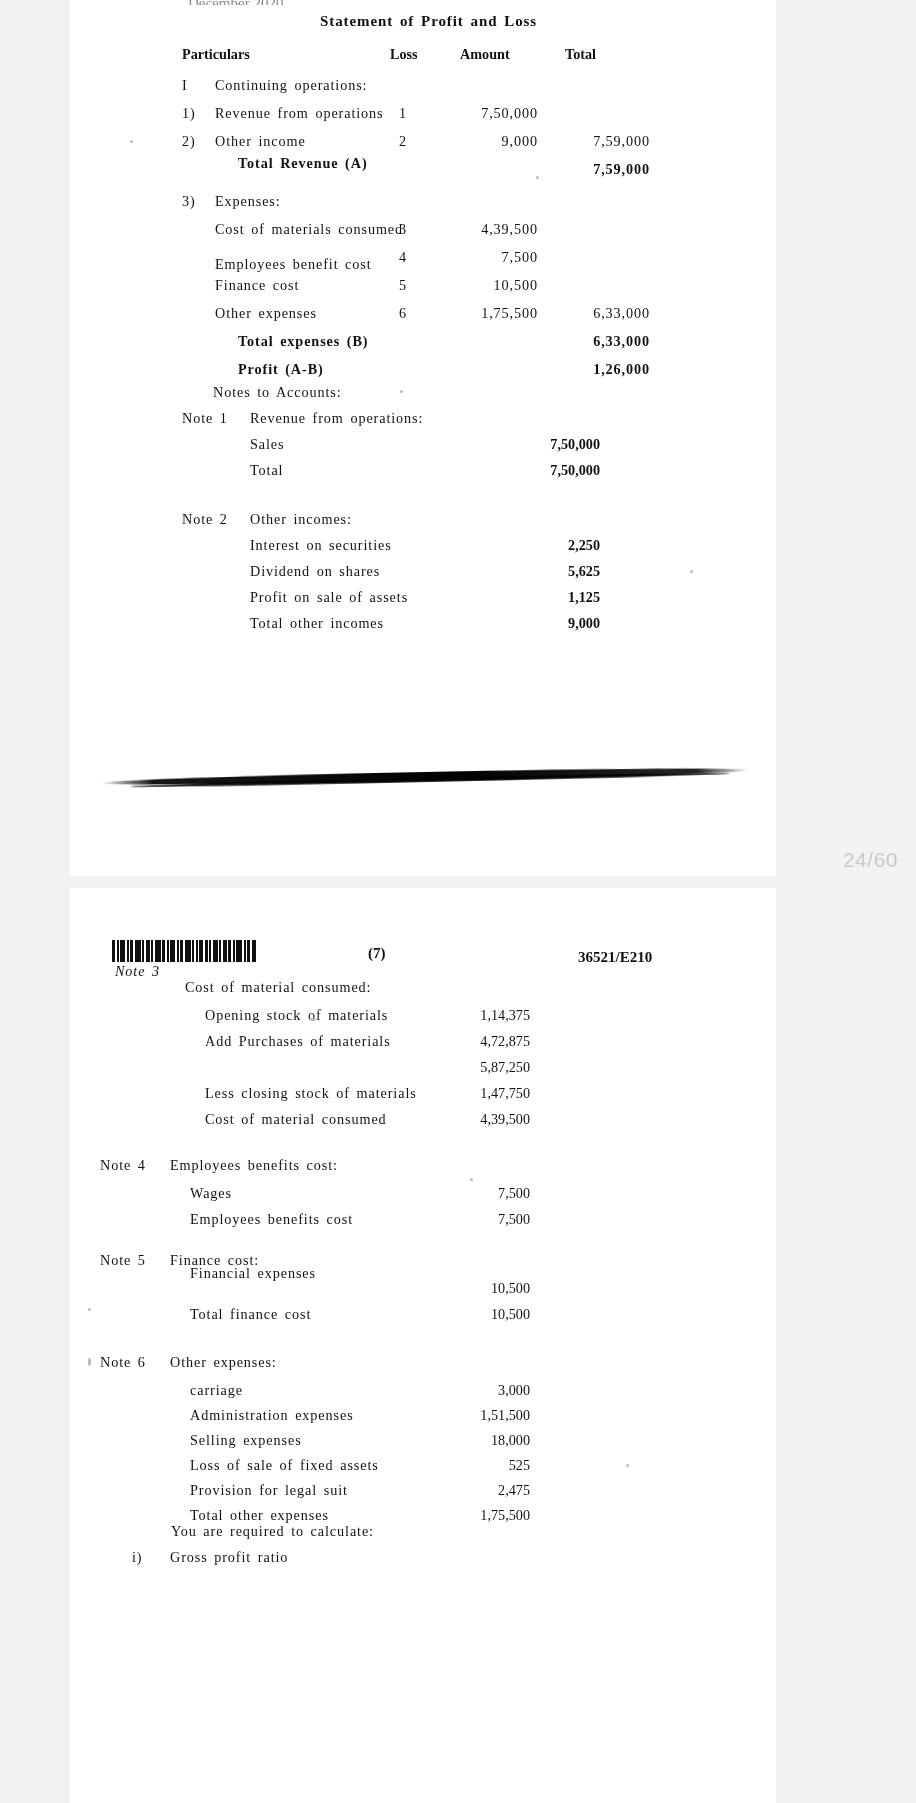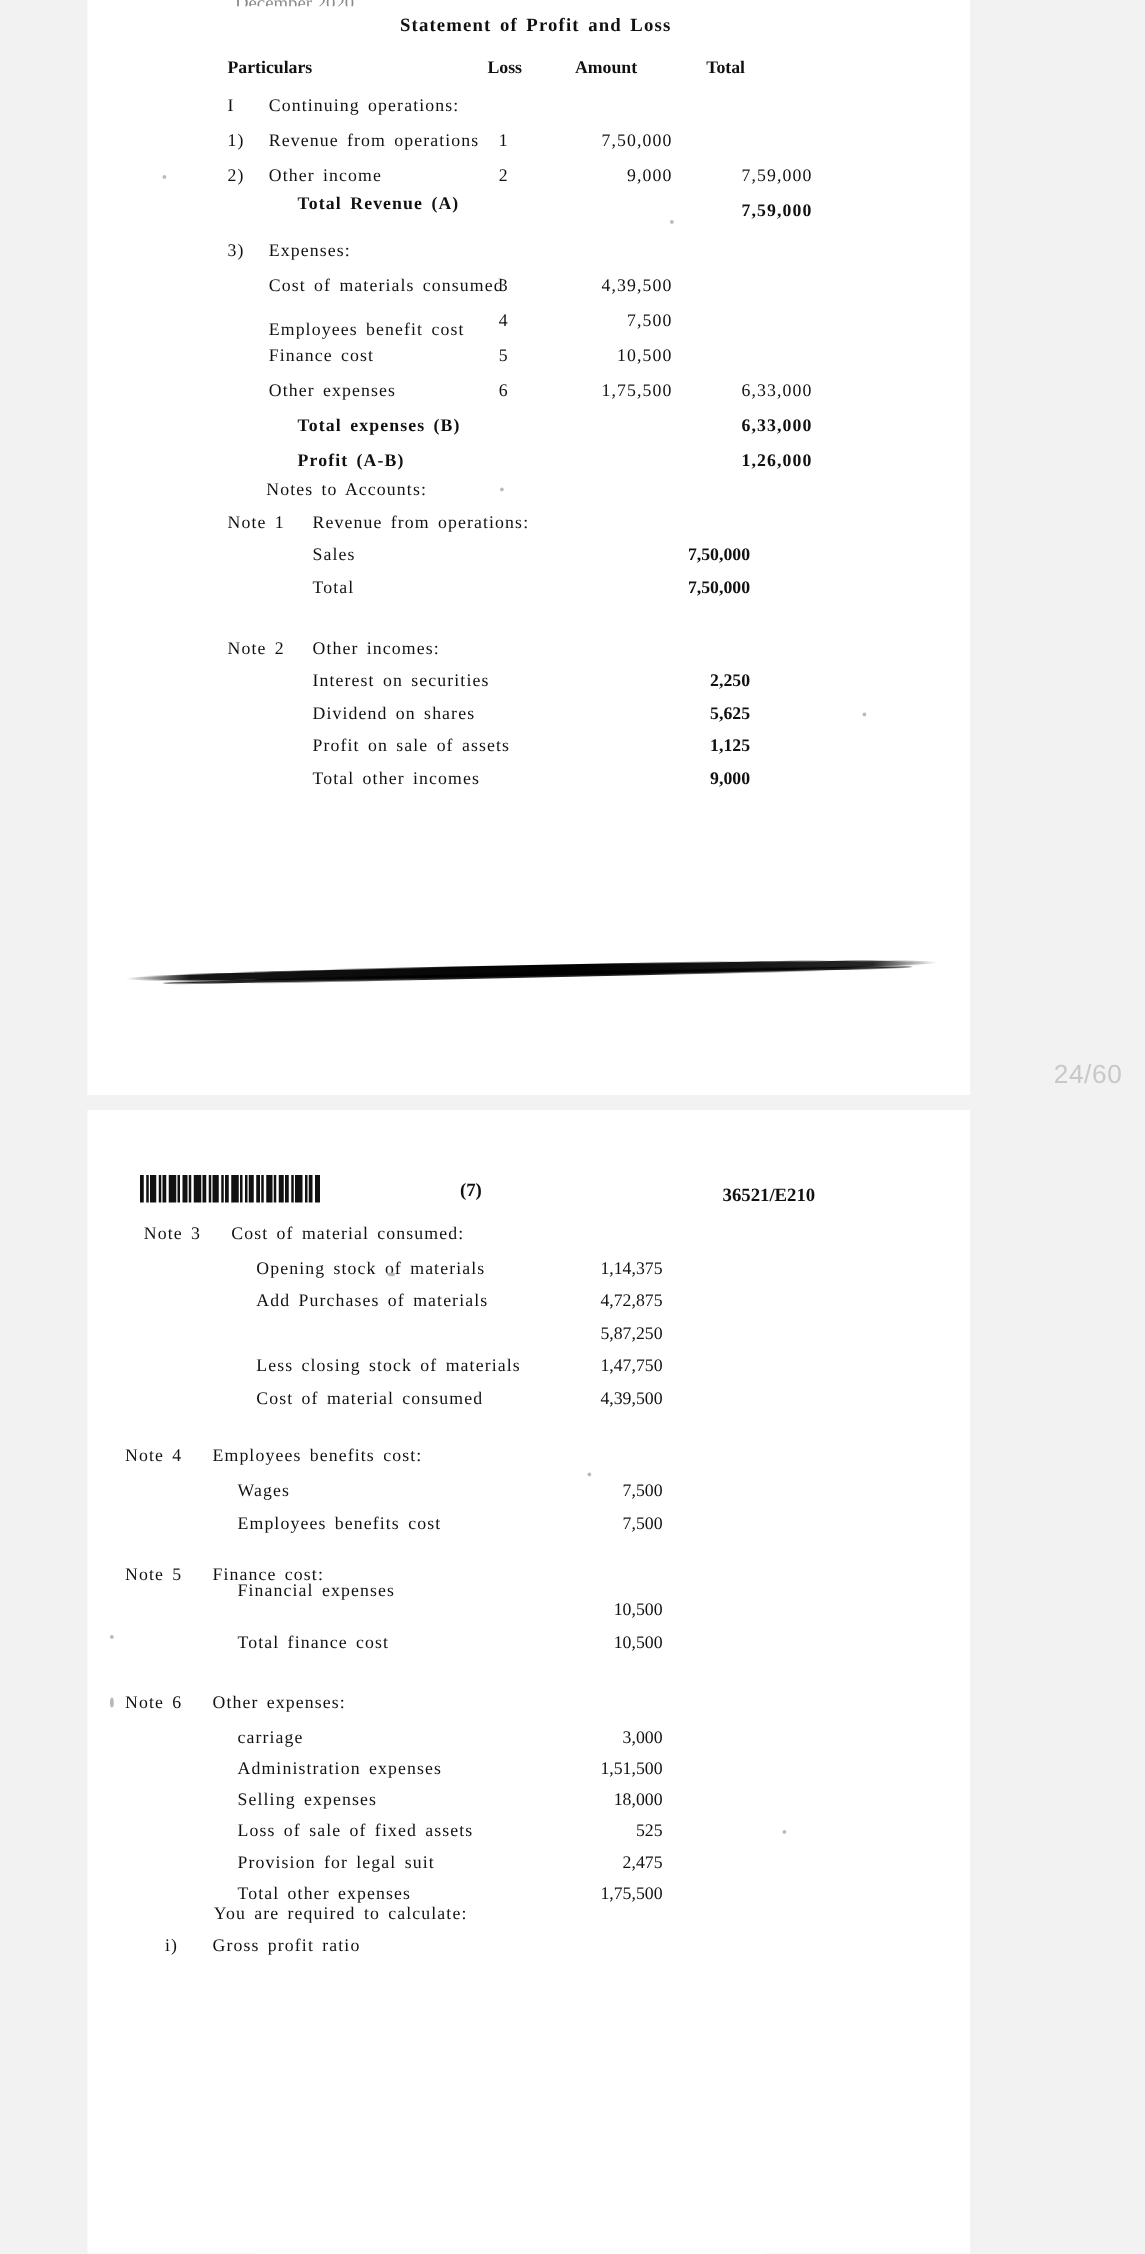--- a/index.html
+++ b/index.html
@@ -234,21 +234,21 @@
           <i style="width:2px"></i>
           <i style="width:6px"></i>
           <i style="width:2px"></i>
         <i style="width:3px"></i>
           <i style="width:4px"></i>
       </div>
 
       <div class="row b" style="left:298px; top:58px; font-size:15px;">(7)</div>
       <div class="row b" style="left:508px; top:62px; font-size:15px;">36521/E210</div>
 
-      <div class="row sp" style="left:45px; top:92px;">Note 3</div>
+      <div class="row sp" style="left:45px; top:76px;font-style:italic;">Note 3</div>
       <div class="row sp" style="left:115px; top:92px;">Cost of material consumed:</div>
       <div id="note-3-items">
           <div class="row sp" style="left: 135px; top: 120px;">Opening stock of materials</div>
           <div class="row" style="left: 350px; top: 120px; width: 110px; text-align: right;">1,14,375</div>
           <div class="row sp" style="left: 135px; top: 146px;">Add Purchases of materials</div>
           <div class="row" style="left: 350px; top: 146px; width: 110px; text-align: right;">4,72,875</div>
           <div class="row" style="left: 350px; top: 172px; width: 110px; text-align: right;">5,87,250</div>
           <div class="row sp" style="left: 135px; top: 198px;">Less closing stock of materials</div>
           <div class="row" style="left: 350px; top: 198px; width: 110px; text-align: right;">1,47,750</div>
           <div class="row sp" style="left: 135px; top: 224px;">Cost of material consumed</div>

